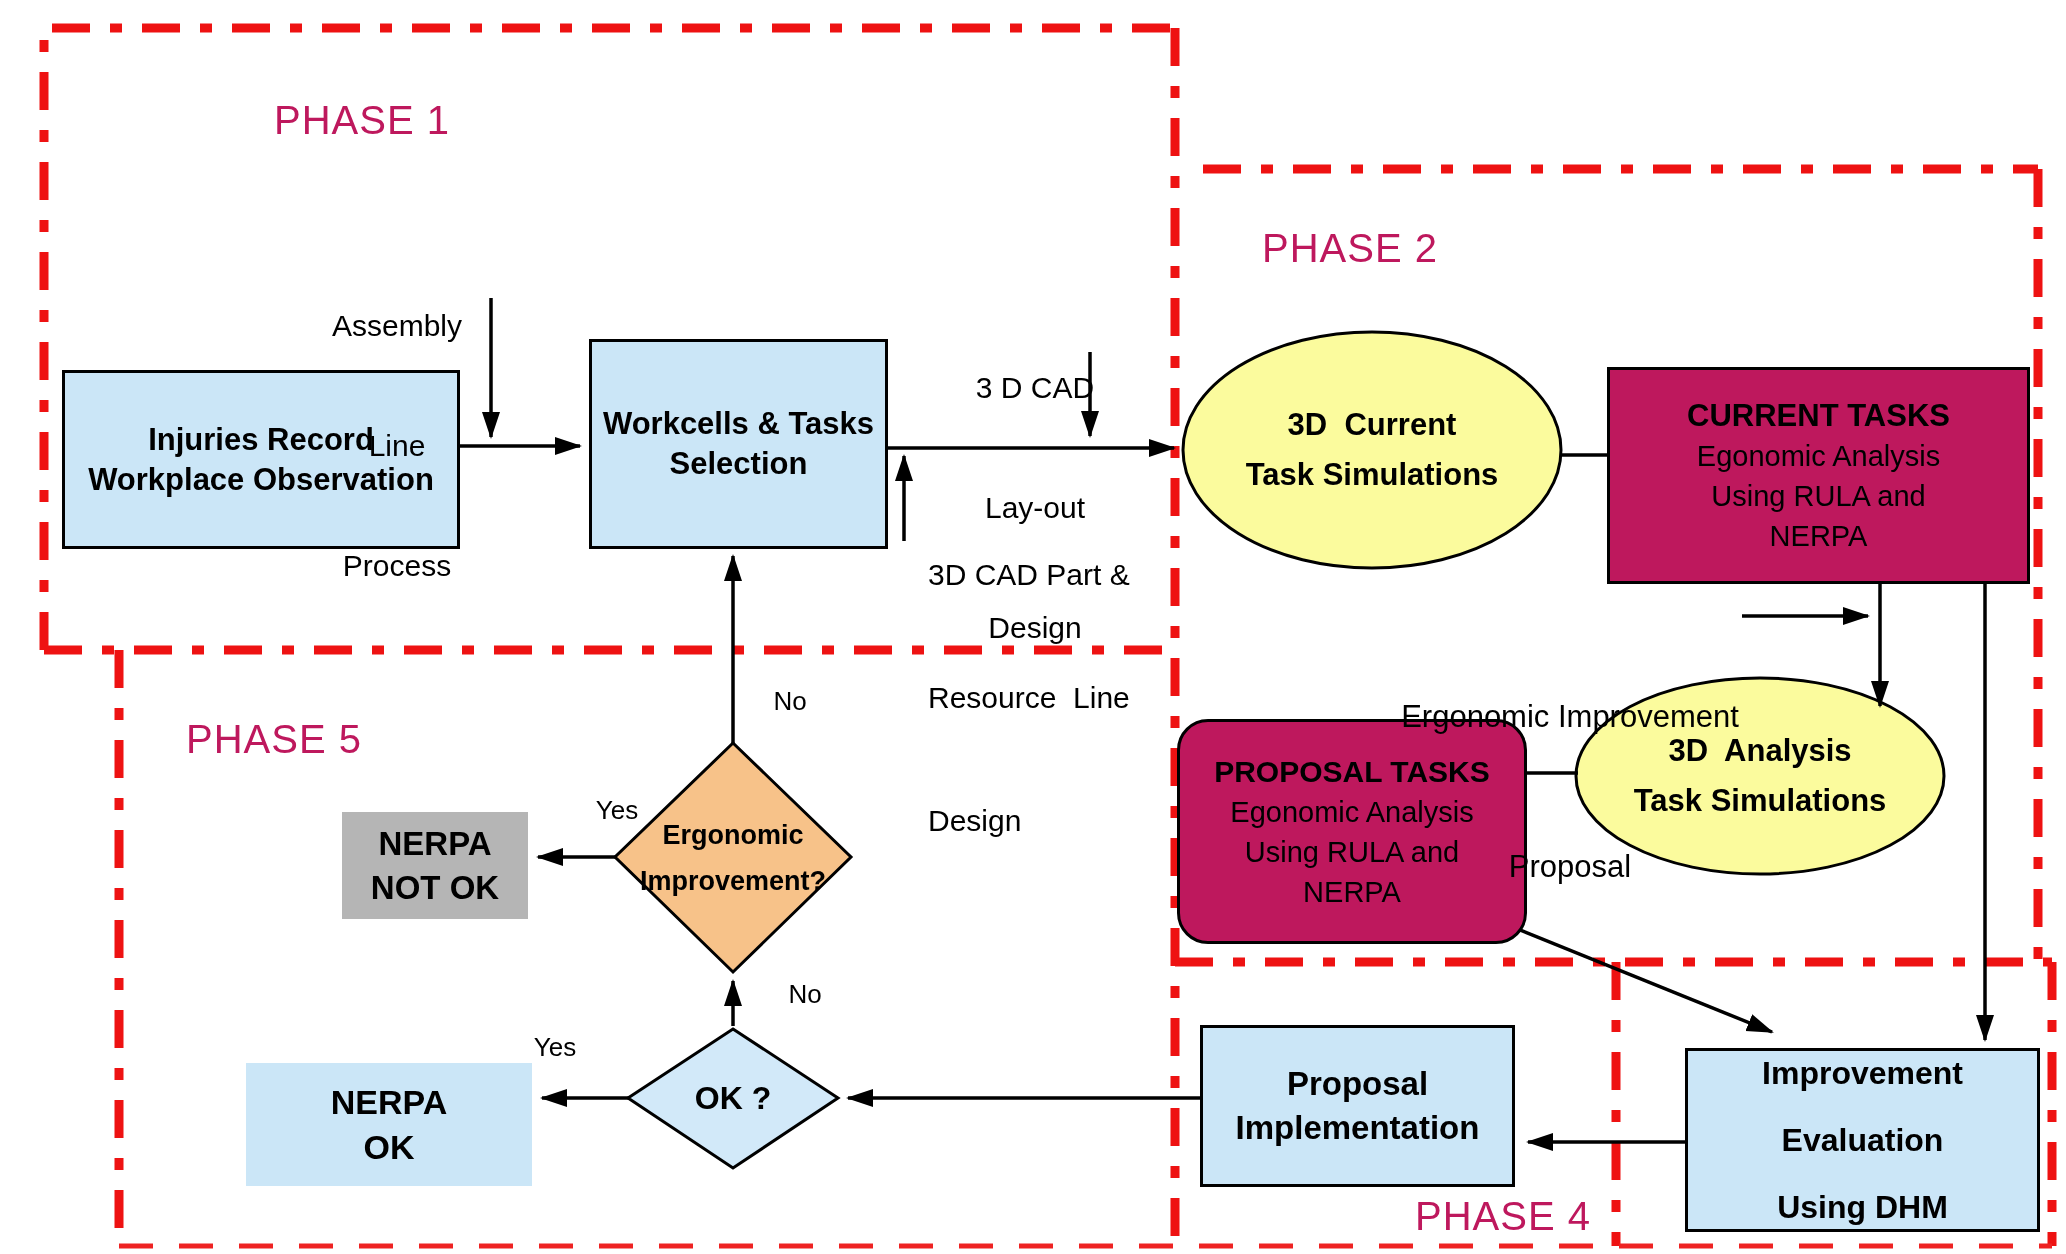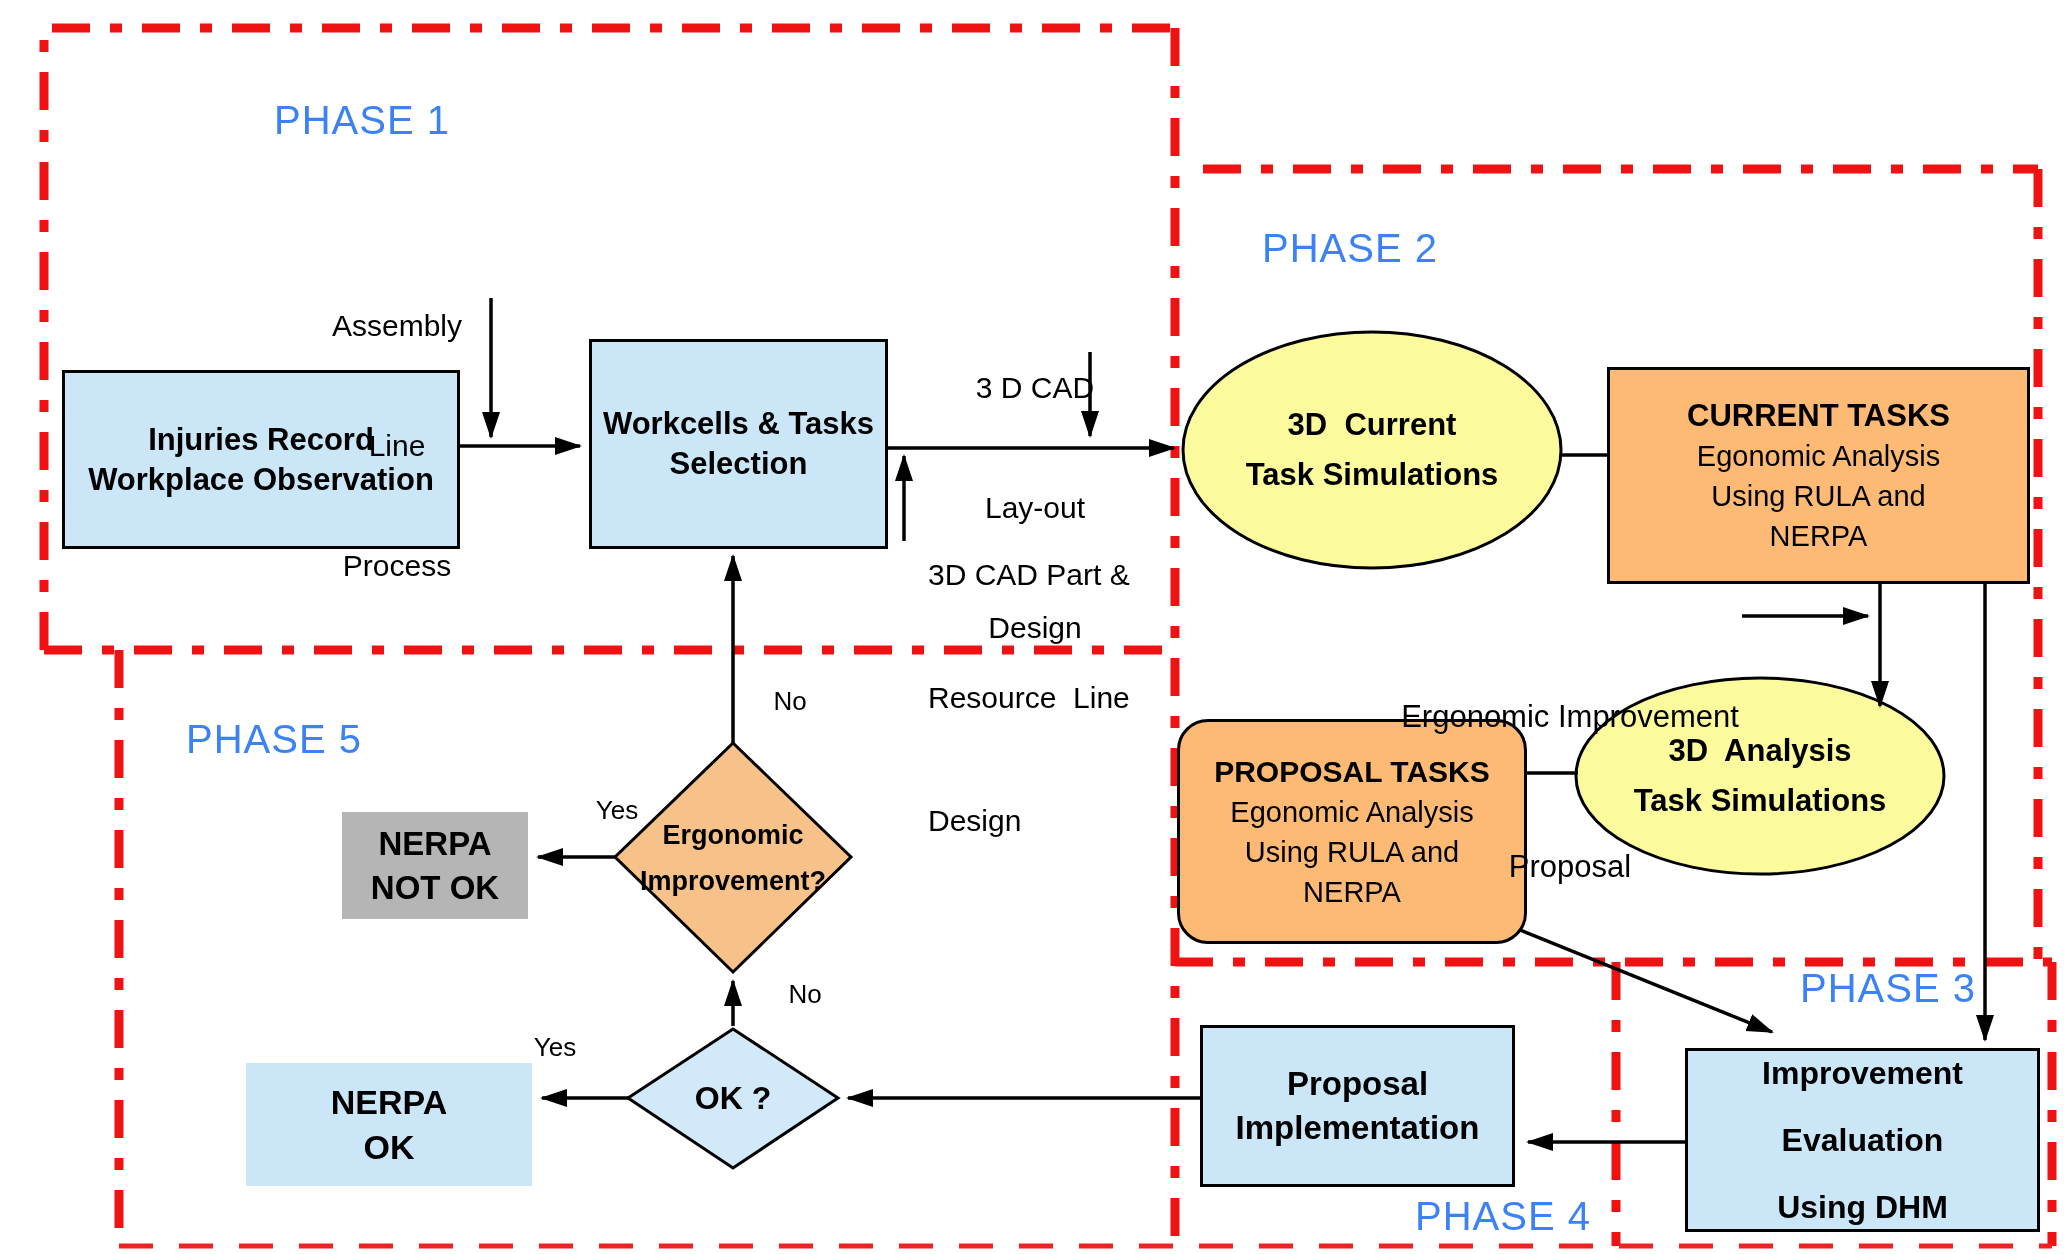--- a/index.html
+++ b/index.html
@@ -6,36 +6,36 @@
   #canvas{
     position:relative;width:2066px;height:1254px;overflow:hidden;
     font-family:"Liberation Sans",sans-serif;background:#ffffff;color:#000;
   }
   #wires{position:absolute;left:0;top:0;width:2066px;height:1254px;}
   .abs{position:absolute;box-sizing:border-box;}
   .node{
     display:flex;flex-direction:column;align-items:center;justify-content:center;
     text-align:center;border:3px solid #000;background:#CBE6F7;
   }
-  .node.orange{background:#fdba74;}
+  .node.orange{background:#be185d;}
   .node.gray{background:#B5B5B5;border:none;}
   .node.blue-flat{background:#CBE6F7;border:none;}
   .bold{font-weight:bold;}
   .t31{font-size:31px;line-height:40px;}
   .t33{font-size:33px;line-height:44px;}
   .t34{font-size:34px;line-height:45px;}
   .t32{font-size:32px;line-height:42px;}
   .t30{font-size:30px;line-height:41px;}
   .t29{font-size:29px;line-height:40px;}
   .shape-text{
     display:flex;flex-direction:column;align-items:center;justify-content:center;
     text-align:center;background:transparent;pointer-events:none;gap:10px;
   }
   .phase-label{
-    color:#3b82f6;font-size:40px;line-height:44px;text-align:center;width:320px;
+    color:#be185d;font-size:40px;line-height:44px;text-align:center;width:320px;
     letter-spacing:1px;white-space:nowrap;
   }
   .ann{font-size:30px;line-height:40px;text-align:center;white-space:pre-wrap;}
   .ann.left{text-align:left;}
   .yn{font-size:26px;line-height:36px;width:80px;text-align:center;}
   .pre{white-space:pre-wrap;}
 </style>
 </head>
 <body>
 
@@ -82,21 +82,20 @@
       <line x1="1985" y1="584" x2="1985" y2="1040" marker-end="url(#ah)"></line>
       <line x1="1561" y1="455" x2="1607" y2="455"></line>
       <line x1="1527" y1="773" x2="1578" y2="773"></line>
       <line x1="1441" y1="898" x2="1772" y2="1032" marker-end="url(#ah)"></line>
       <line x1="1685" y1="1142" x2="1528" y2="1142" marker-end="url(#ah)"></line>
     </g>
   </svg>
 
   <div class="abs phase-label" style="left:202px;top:98px;">PHASE 1</div>
   <div class="abs phase-label" style="left:1190px;top:226px;">PHASE 2</div>
-  <div class="abs phase-label" style="left:1728px;top:966px;">PHASE 3</div>
   <div class="abs phase-label" style="left:1343px;top:1194px;">PHASE 4</div>
   <div class="abs phase-label" style="left:114px;top:717px;">PHASE 5</div>
 
   <div class="abs node bold t31" style="left:62px;top:370px;width:398px;height:179px;">
     <div>Injuries Record</div>
     <div>Workplace Observation</div>
   </div>
 
   <div class="abs node bold t31" style="left:589px;top:339px;width:299px;height:210px;">
     <div>Workcells &amp; Tasks</div>

